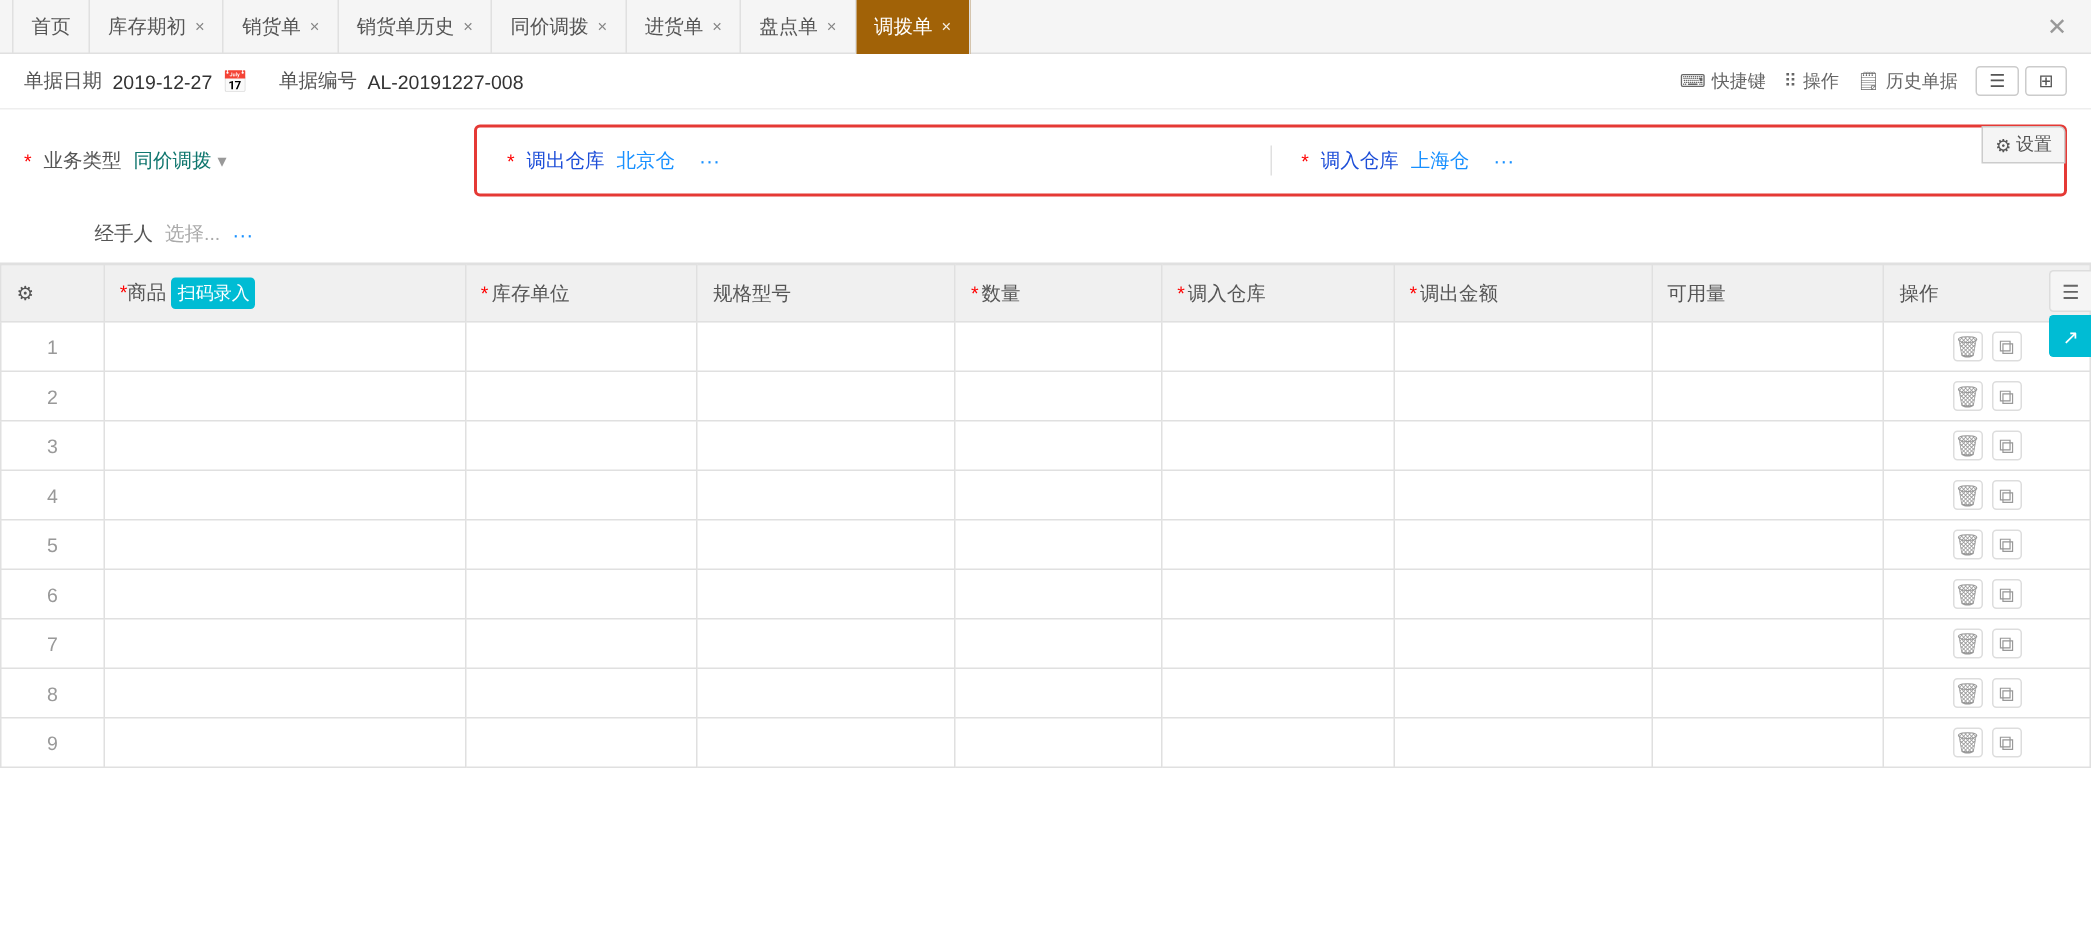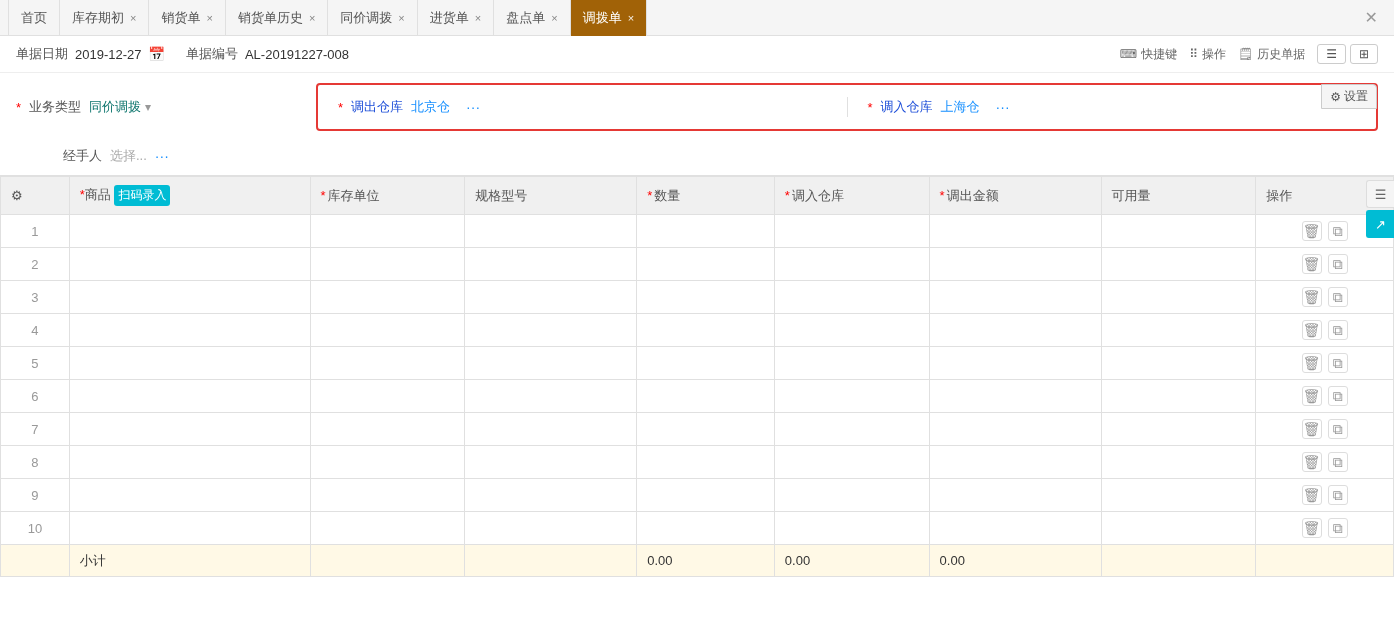--- a/index.html
+++ b/index.html
@@ -548,47 +548,20 @@
           <td></td>
           <td></td>
           <td></td>
           <td>
             <div class="action-cell">
               <span class="action-icon">🗑</span>
               <span class="action-icon">⧉</span>
             </div>
           </td>
         </tr>
-        <tr>
-          <td class="row-num">10</td>
-          <td></td>
-          <td></td>
-          <td></td>
-          <td></td>
-          <td></td>
-          <td></td>
-          <td></td>
-          <td>
-            <div class="action-cell">
-              <span class="action-icon">🗑</span>
-              <span class="action-icon">⧉</span>
-            </div>
-          </td>
-        </tr>
-        <tr class="subtotal-row">
-          <td></td>
-          <td>小计</td>
-          <td></td>
-          <td></td>
-          <td>0.00</td>
-          <td>0.00</td>
-          <td>0.00</td>
-          <td></td>
-          <td></td>
-        </tr>
       </tbody>
   </table>
 </div>
 
 <div class="right-sidebar">
   <div class="sidebar-btn">☰</div>
   <div class="sidebar-btn teal">↗</div>
 </div>
 
 </body></html>

